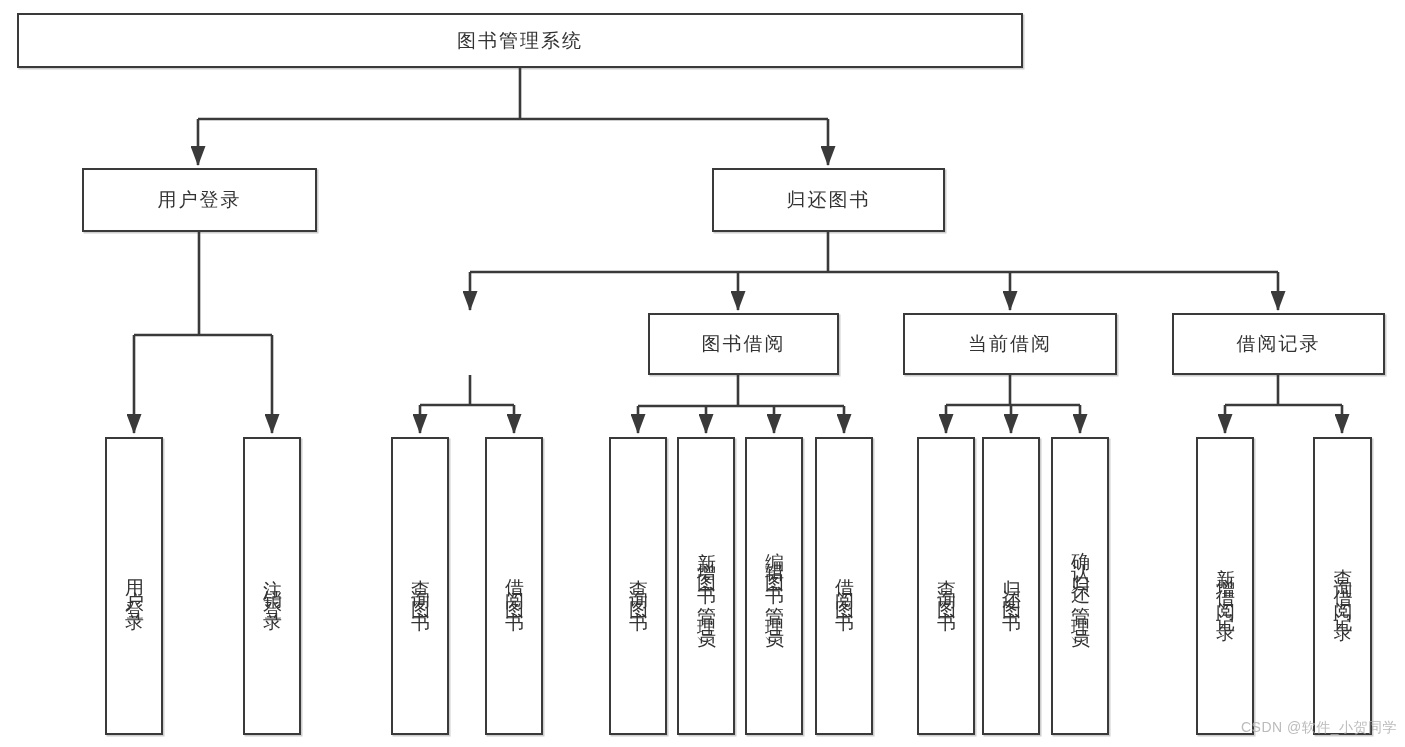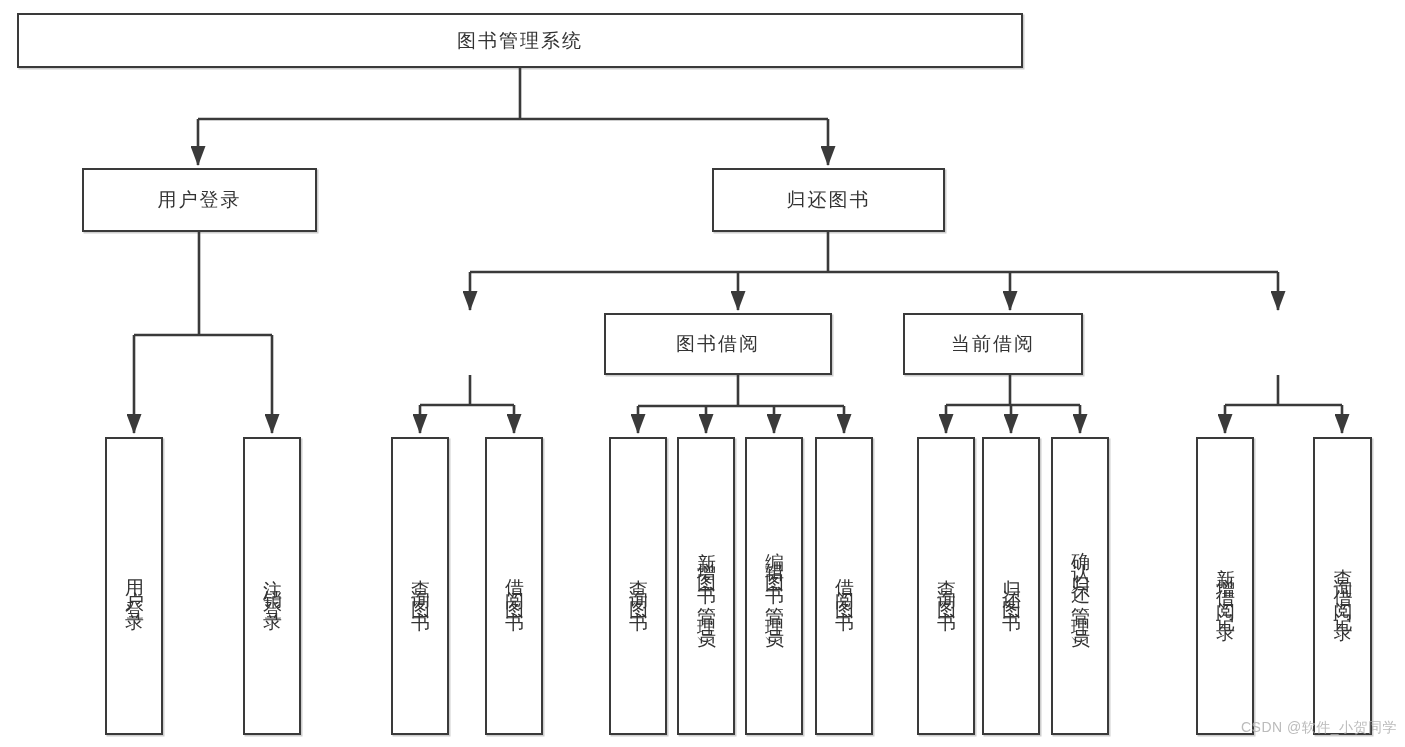--- a/index.html
+++ b/index.html
@@ -103,25 +103,28 @@
     <span>图书管理系统</span>
   </div>
 
   <div class="node" style="left:82px; top:168px; width:235px; height:64px;">
     <span>用户登录</span>
   </div>
   <div class="node" style="left:712px; top:168px; width:233px; height:64px;">
     <span>归还图书</span>
   </div>
 
-  <div class="node" style="left:604px; top:313px; width:228px; height:62px;">
+  <div class="node" style="left:648px; top:313px; width:191px; height:62px;">
     <span>图书借阅</span>
   </div>
-  <div class="node" style="left:903px; top:313px; width:180px; height:62px;">
+  <div class="node" style="left:903px; top:313px; width:214px; height:62px;">
     <span>当前借阅</span>
+  </div>
+  <div class="node" style="left:1172px; top:313px; width:213px; height:62px;">
+    <span>借阅记录</span>
   </div>
 
   <div class="node" style="left:105px; top:437px; width:58px; height:298px;">
     <span class="vtext">用户登录</span>
   </div>
   <div class="node" style="left:243px; top:437px; width:58px; height:298px;">
     <span class="vtext">注销登录</span>
   </div>
 
   <div class="node" style="left:391px; top:437px; width:58px; height:298px;">

